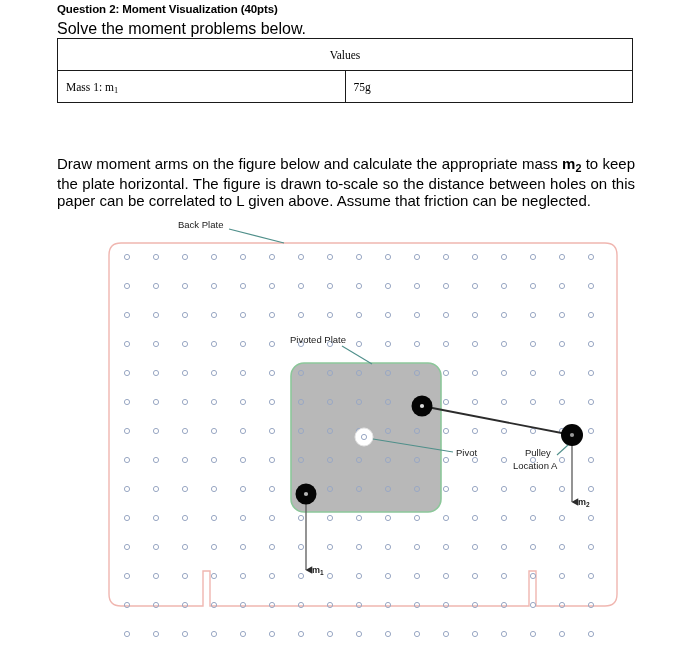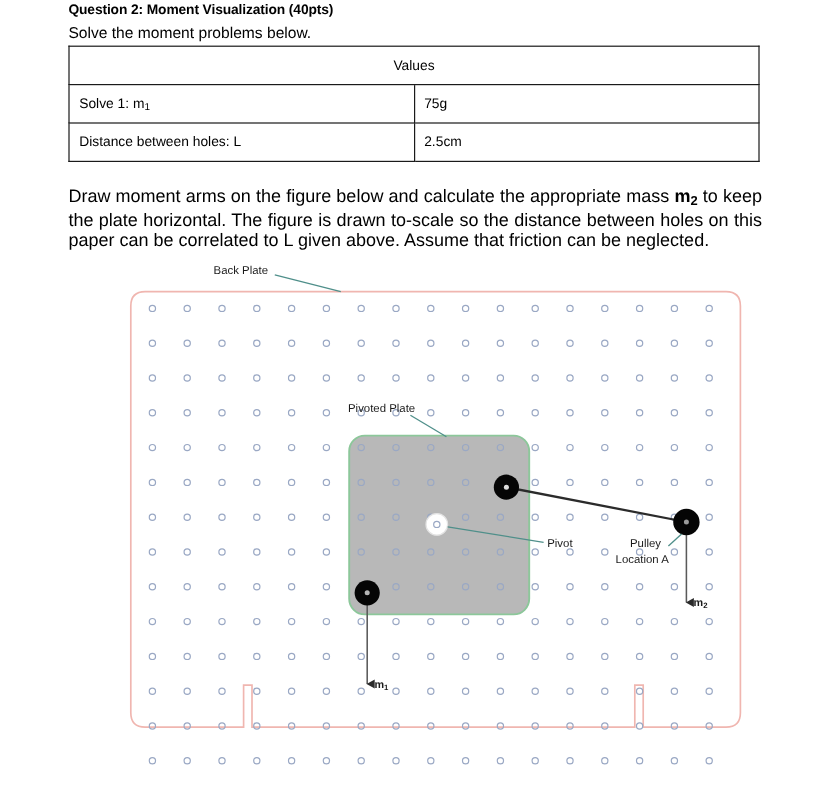--- a/index.html
+++ b/index.html
@@ -28,39 +28,40 @@
     top: 3px;
     font-size: 11.5px;
     font-weight: bold;
     letter-spacing: -0.1px;
     white-space: nowrap;
   }
   .q-sub {
     position: absolute;
     left: 57px;
     top: 20px;
-    font-size: 13px;
+    font-size: 16px;
     white-space: nowrap;
   }
 
   
   .values-table {
     position: absolute;
     left: 57px;
     top: 38px;
     width: 576px;
     border-collapse: collapse;
     table-layout: fixed;
   }
   .values-table td {
     border: 1px solid #1a1a1a;
     font-size: 11.5px;
     padding: 0 8px;
     height: 31px;
     vertical-align: middle;
+    font-family: Liberation Serif, serif;
   }
   .values-table td.hdr {
     text-align: center;
   }
   .values-table td.keycell { width: 288px; }
 
   
   .prompt {
     position: absolute;
     left: 57px;
@@ -103,26 +104,22 @@
 
   <div class="q-title">Question 2: Moment Visualization (40pts)</div>
   <div class="q-sub">Solve the moment problems below.</div>
 
   <table class="values-table">
     <tbody>
       <tr>
         <td class="hdr" colspan="2">Values</td>
       </tr>
       <tr>
-        <td class="keycell"><span>Solve 1: m</span><sub>1</sub></td>
+        <td class="keycell"><span>Mass 1: m</span><sub>1</sub></td>
         <td>75g</td>
-      </tr>
-      <tr>
-        <td class="keycell">Distance between holes: L</td>
-        <td>2.5cm</td>
       </tr>
     </tbody>
   </table>
 
   <div class="prompt"><span>Draw moment arms on the figure below and calculate the appropriate mass </span><b>m</b><b><sub>2</sub></b><span> to keep the plate horizontal. The figure is drawn to-scale so the distance between holes on this paper can be correlated to L given above. Assume that friction can be neglected.</span></div>
 
   <div id="figure">
     <svg width="690" height="458" viewBox="0 0 690 458" xmlns="http://www.w3.org/2000/svg">
       <defs>
         <marker id="arrowdown" markerWidth="7" markerHeight="7" refX="3.2" refY="5.4" orient="auto">

